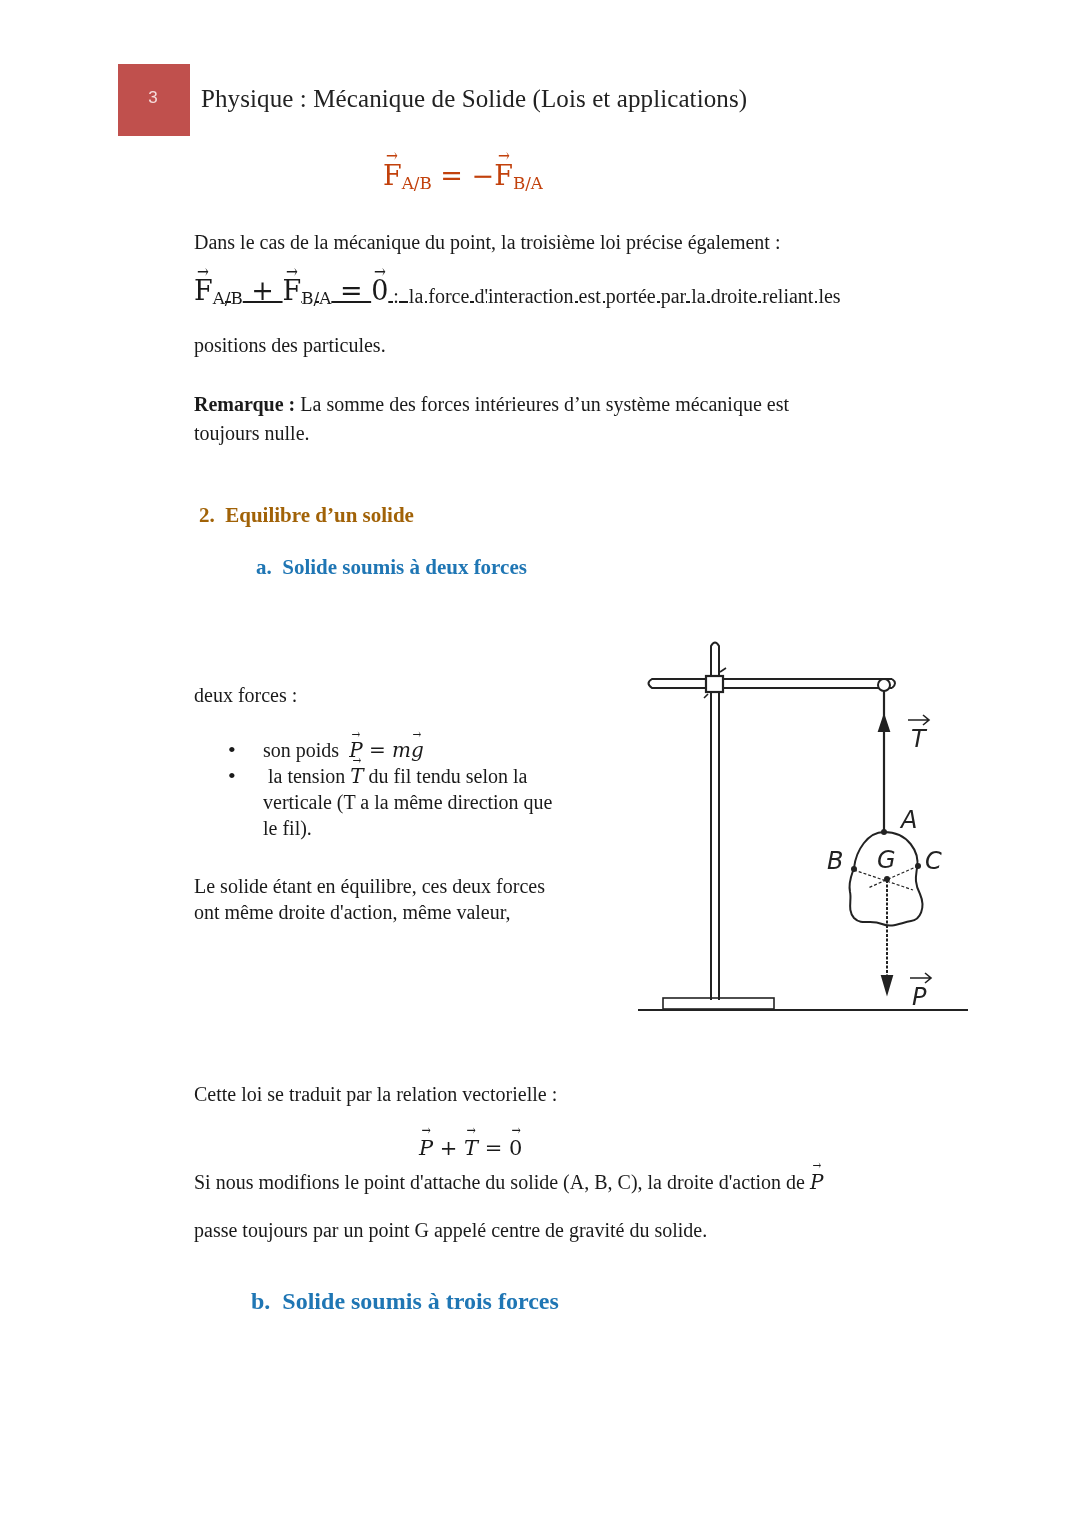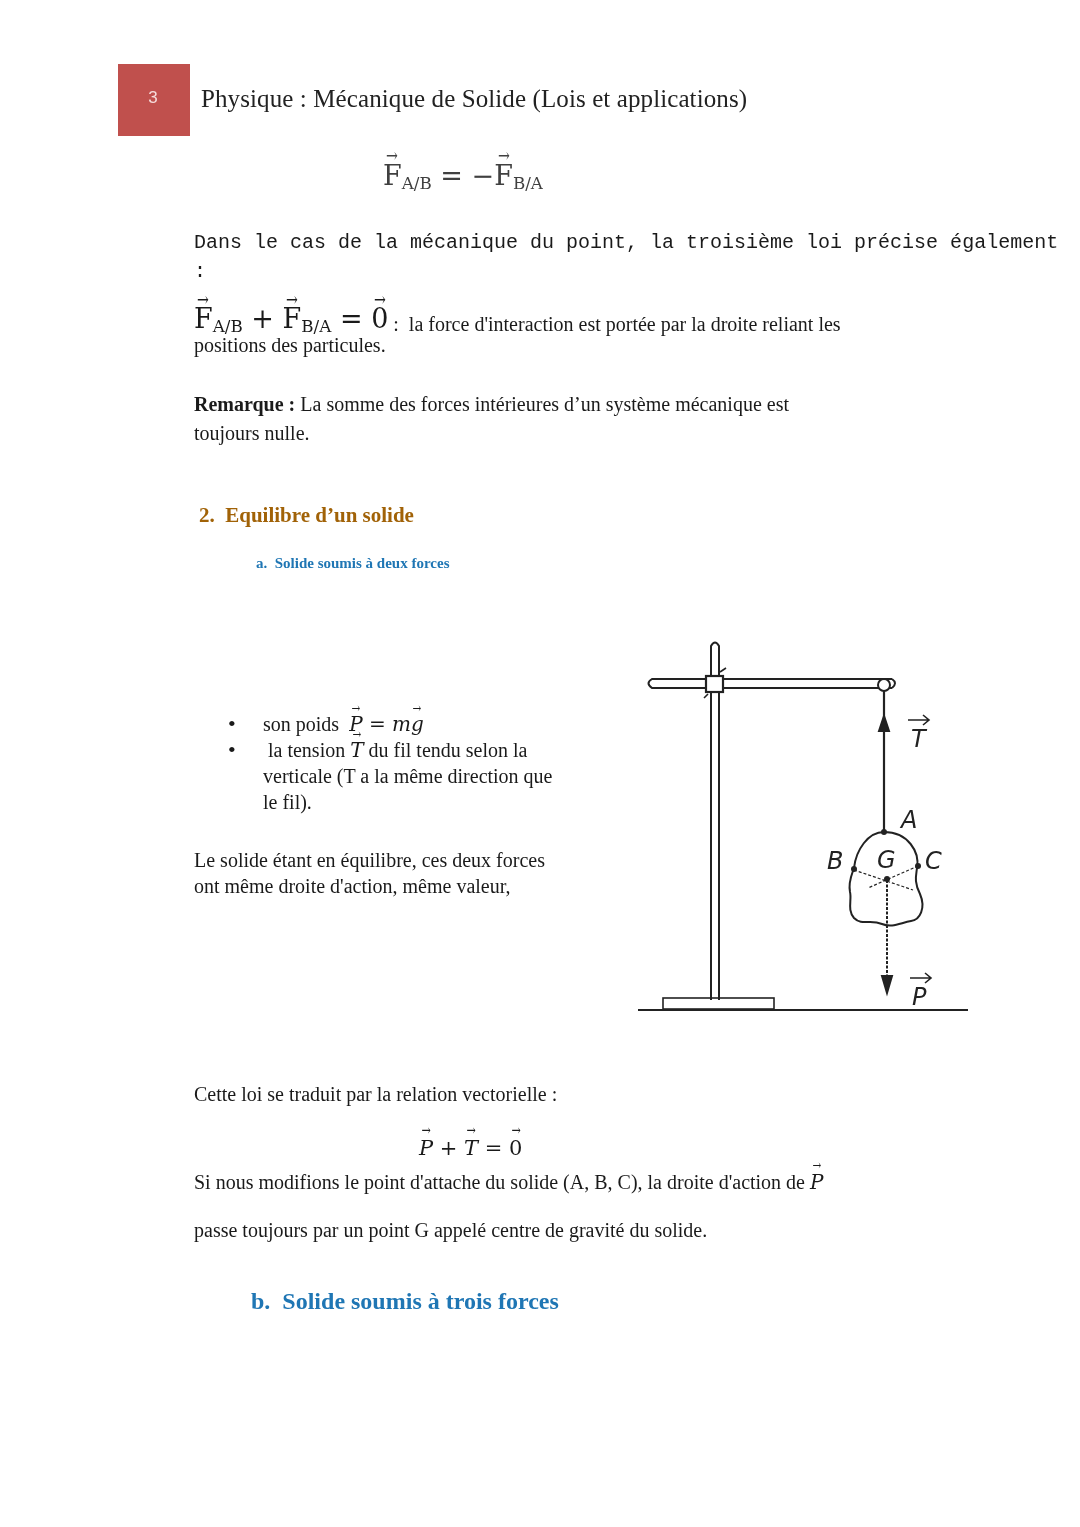--- a/index.html
+++ b/index.html
@@ -12,57 +12,58 @@
     .page-num-box span { margin-left: -2px; margin-top: -4px; }
     .header-title { left: 201px; top: 85px; font-size: 25px; color: #222; letter-spacing: 0.1px;
                     font-family: "Liberation Serif", serif; }
     .body-text { font-size: 20px; line-height: 29px; color: #1a1a1a; }
     .math { font-family: "DejaVu Serif", "Liberation Serif", serif; }
     .vec { position: relative; display: inline-block; }
     .vec::before { content: "\2192"; position: absolute; left: 50%; transform: translateX(-50%) scaleX(0.75);
                    top: -0.72em; font-size: 0.7em; line-height: 1; }
     .sub { font-size: 0.62em; vertical-align: -0.25em; }
     .it { font-style: italic; }
-    .eq1 { left: 383px; top: 160px; font-size: 27px; color: #404040; }
+    .eq1 { left: 383px; top: 160px; font-size: 27px; color: #c2410c; }
     .green-h { color: #a16207; font-weight: bold; font-size: 21px; }
-    .blue-h { color: #1f76b4; font-weight: bold; font-size: 15px; }
+    .blue-h { color: #1f76b4; font-weight: bold; font-size: 21px; }
     .bullet-list { list-style: none; margin: 0; padding: 0; }
     .bullet-list li { position: relative; padding-left: 69px; }
     .bullet-list li .dot { position: absolute; left: 34px; top: 0; font-size: 22px; }
     .figure { left: 630px; top: 628px; width: 345px; height: 395px; }
     .figure svg text { font-family: "DejaVu Sans", sans-serif; font-style: italic; }
   </style>
 </head>
 <body>
 
 <div class="abs page-num-box">
   <span>3</span>
 </div>
 <div class="abs header-title">Physique : Mécanique de Solide (Lois et applications)</div>
 
 <div class="abs eq1 math">
   <span class="vec"><span>F</span></span><span class="sub">A/B</span><span style="white-space:pre"> = −</span><span class="vec"><span>F</span></span><span class="sub">B/A</span>
 </div>
 
-<div class="abs body-text" style="left:194px; top:228px;font-family:Liberation Mono, monospace;">Dans le cas de la mécanique du point, la troisième loi précise également :</div>
+<div class="abs body-text" style="left:194px; top:228px;">Dans le cas de la mécanique du point, la troisième loi précise également :</div>
 
-<div class="abs body-text" style="left:194px; top:304px; white-space:nowrap;">
+<div class="abs body-text" style="left:194px; top:276px; white-space:nowrap;text-decoration:underline;">
   <span class="math" style="font-size:27px;"><span class="vec"><span>F</span></span><span class="sub">A/B</span><span style="white-space:pre"> + </span><span class="vec"><span>F</span></span><span class="sub">B/A</span><span style="white-space:pre"> = </span><span class="vec"><span>0</span></span></span><span style="white-space:pre; position:relative; top:3px;"> :  la force d'interaction est portée par la droite reliant les</span>
 </div>
 <div class="abs body-text" style="left:194px; top:331px;">positions des particules.</div>
 
 <div class="abs body-text" style="left:194px; top:390px; white-space:nowrap;text-align:center;">
   <b>Remarque :</b><span style="white-space:pre"> La somme des forces intérieures d’un système mécanique est</span>
 </div>
 <div class="abs body-text" style="left:194px; top:419px;">toujours nulle.</div>
 
 <div class="abs green-h" style="left:199px; top:503px; white-space:pre;">2.  Equilibre d’un solide</div>
 <div class="abs blue-h" style="left:256px; top:555px; white-space:pre;">a.  Solide soumis à deux forces</div>
 
 <div class="abs body-text" style="left:194px; top:682px; line-height:26px; width:420px;">
+  <div>deux forces :</div>
   <ul class="bullet-list" style="margin-top:29px;">
     <li>
       <span class="dot">•</span>
       <span style="white-space:pre">son poids  </span><span class="math it vec"><span>P</span></span><span class="math" style="white-space:pre"> = </span><span class="math it">m</span><span class="math it vec"><span>g</span></span>
     </li>
     <li>
       <span class="dot">•</span>
       <span style="white-space:pre"> la tension </span><span class="math it vec"><span>T</span></span><span style="white-space:pre"> du fil tendu selon la</span><br>
       <span>verticale (T a la même direction que</span><br>
       <span>le fil).</span>

